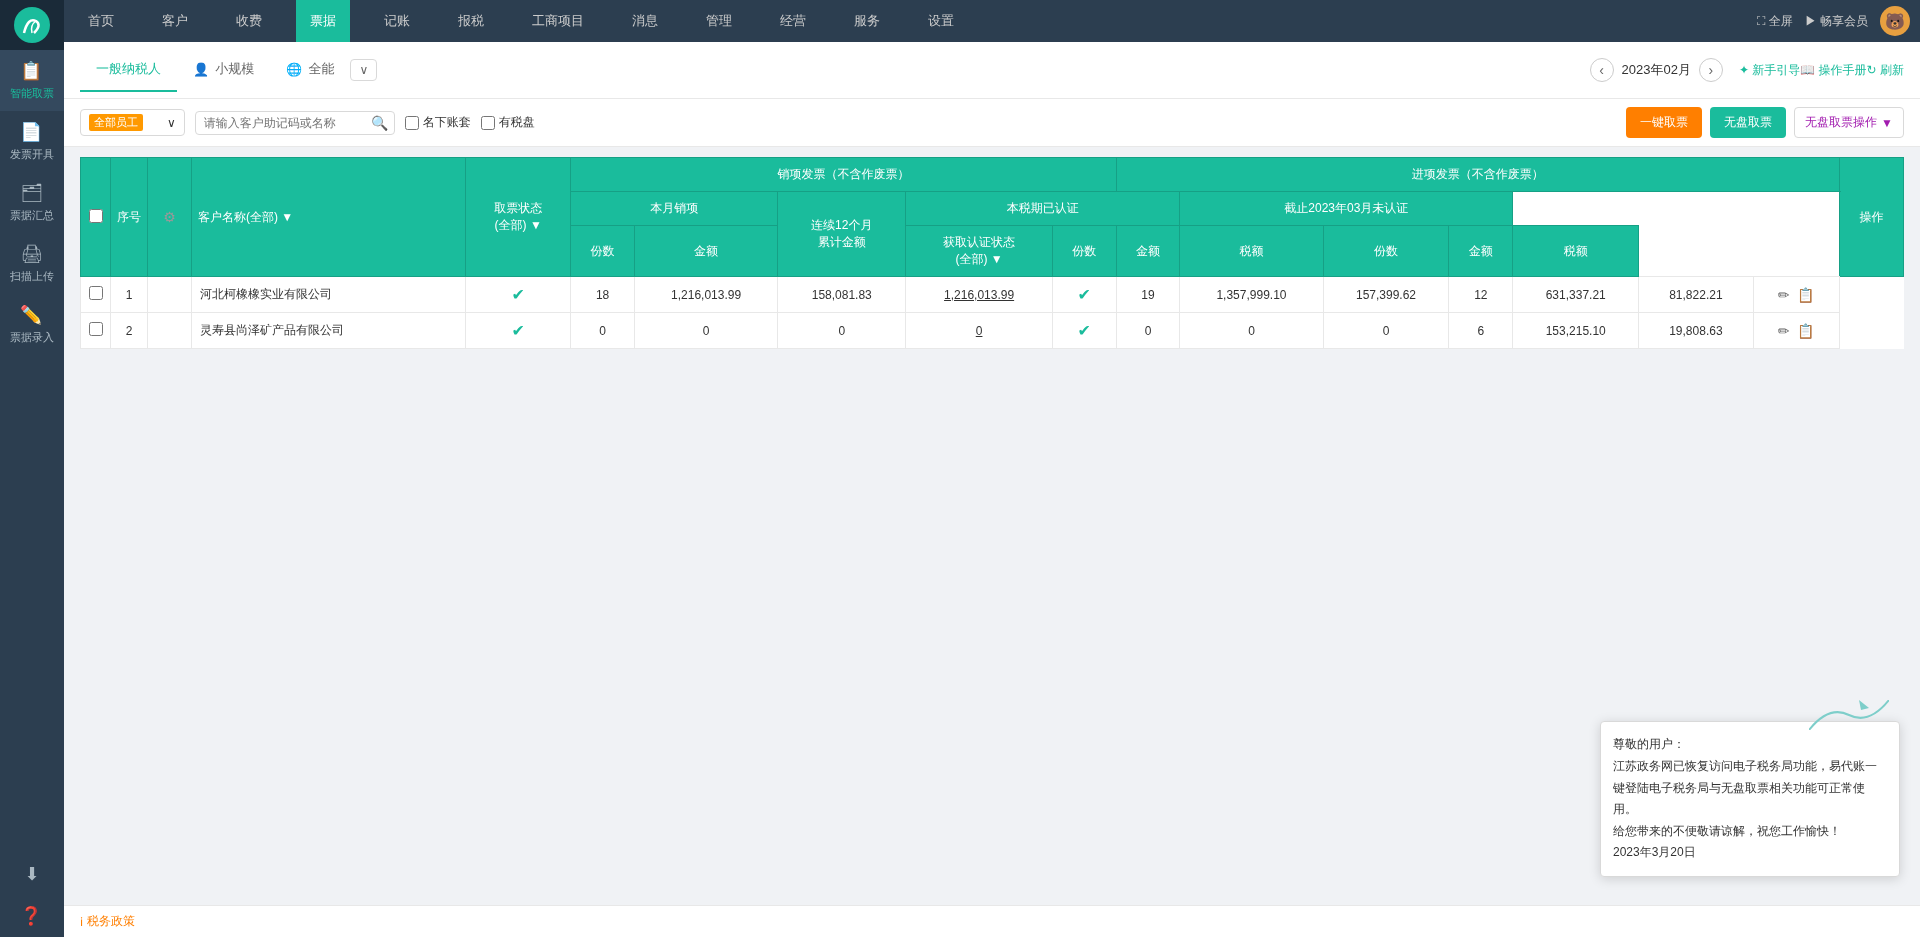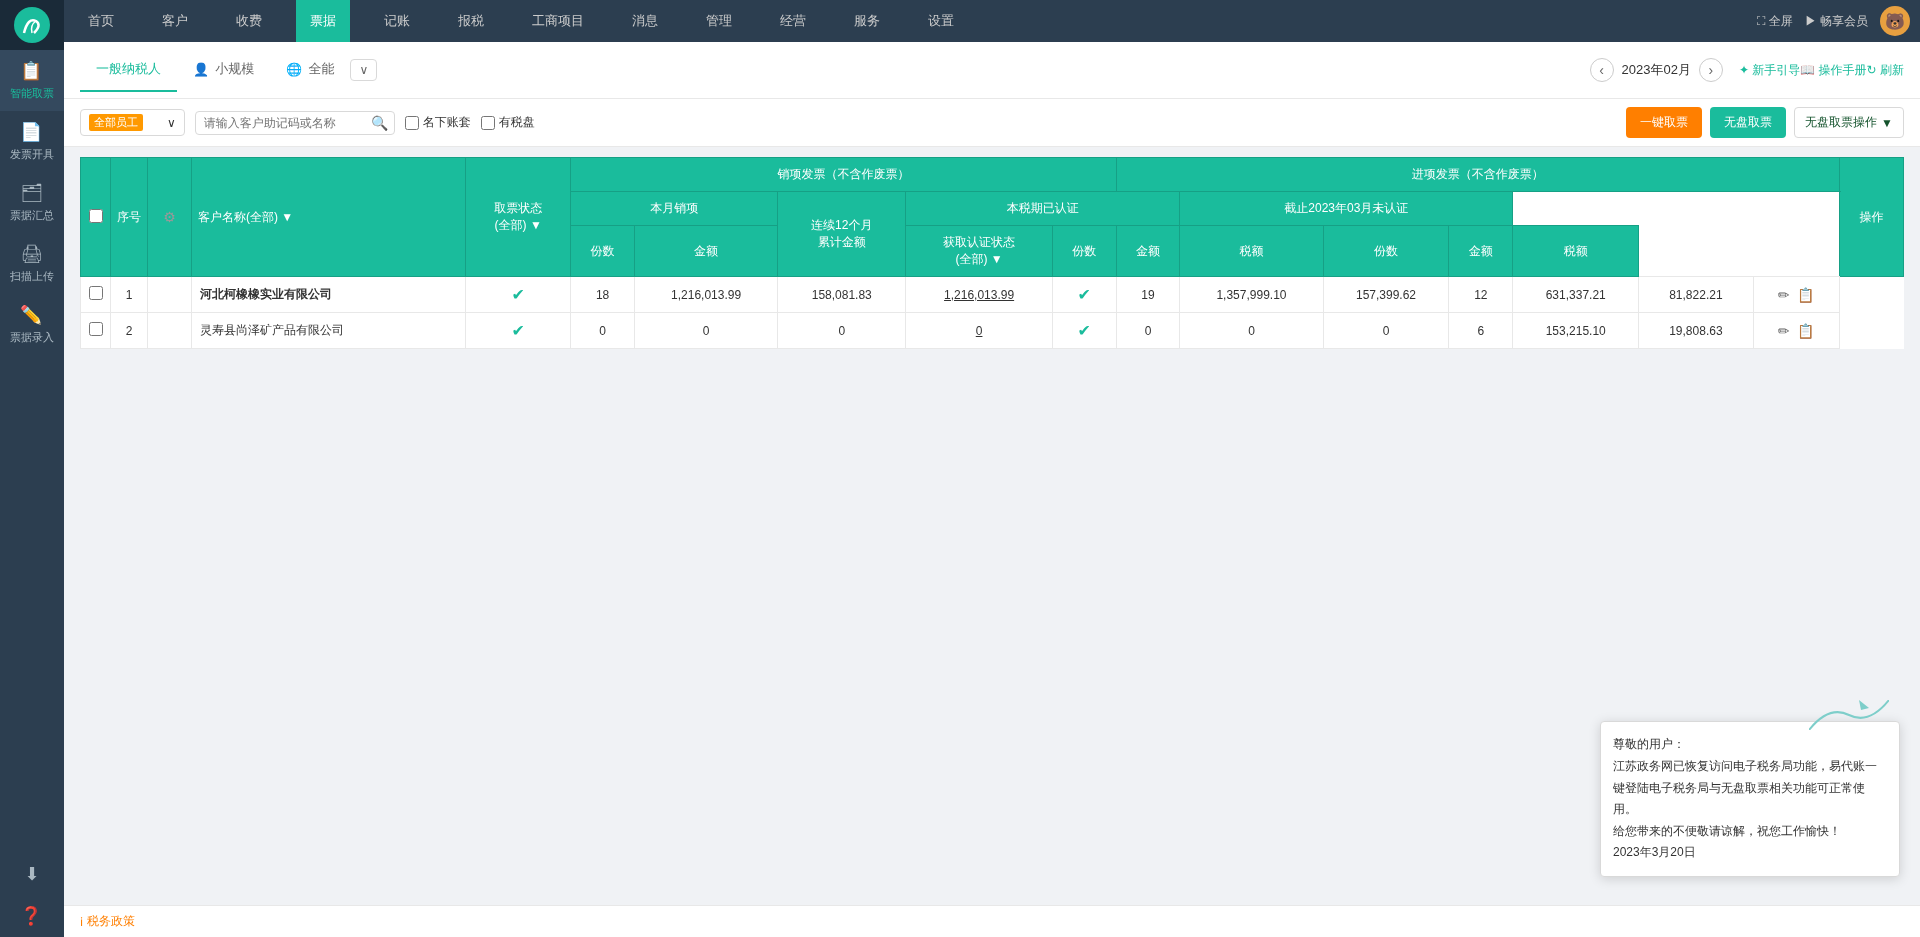--- a/index.html
+++ b/index.html
@@ -42,21 +42,21 @@
     .filter-bar { background: #fff; padding: 8px 16px; display: flex; align-items: center; gap: 10px; border-bottom: 1px solid #e8e8e8; flex-shrink: 0; }
     .employee-select { border: 1px solid #d9d9d9; border-radius: 4px; padding: 4px 8px; font-size: 12px; display: flex; align-items: center; gap: 24px; cursor: pointer; background: #fff; color: #333; min-width: 90px; }
     .employee-tag { background: #f90; color: #fff; font-size: 11px; padding: 1px 5px; border-radius: 2px; }
     .search-input { border: 1px solid #d9d9d9; border-radius: 4px; padding: 4px 28px 4px 8px; font-size: 12px; width: 200px; outline: none; position: relative; }
     .search-wrap { position: relative; display: flex; align-items: center; }
     .search-icon-btn { position: absolute; right: 6px; background: none; border: none; cursor: pointer; color: #999; font-size: 14px; }
     .checkbox-label { display: flex; align-items: center; gap: 4px; cursor: pointer; font-size: 12px; color: #333; }
     .filter-actions { margin-left: auto; display: flex; gap: 8px; }
     .btn-orange { background: #ff7f00; color: #fff; border: none; border-radius: 4px; padding: 6px 14px; cursor: pointer; font-size: 12px; }
     .btn-teal { background: #1abc9c; color: #fff; border: none; border-radius: 4px; padding: 6px 14px; cursor: pointer; font-size: 12px; }
-    .btn-dropdown { background: #fff; color: #14532d; border: 1px solid #d9d9d9; border-radius: 4px; padding: 6px 10px; cursor: pointer; font-size: 12px; display: flex; align-items: center; gap: 4px; }
+    .btn-dropdown { background: #fff; color: #a21caf; border: 1px solid #d9d9d9; border-radius: 4px; padding: 6px 10px; cursor: pointer; font-size: 12px; display: flex; align-items: center; gap: 4px; }
 
     
     .table-wrap { flex: 1; overflow: auto; padding: 10px 16px; }
     table { width: 100%; border-collapse: collapse; background: #fff; font-size: 12px; }
     thead tr th { background: #1abc9c; color: #fff; padding: 8px 6px; text-align: center; border: 1px solid #16a085; white-space: nowrap; font-weight: normal; }
     tbody tr td { padding: 8px 6px; border: 1px solid #e8e8e8; text-align: center; color: #333; white-space: nowrap; }
     .col-sticky { text-align: left !important; }
     .check-col { width: 30px; }
     .num-col { width: 30px; }
     .setting-icon { color: #999; cursor: pointer; font-size: 14px; }
@@ -235,21 +235,21 @@
             <th>份数</th>
             <th>金额</th>
             <th>税额</th>
           </tr>
         </thead>
         <tbody id="table-body">
         <tr>
       <td class="check-col"><input type="checkbox" style=""></td>
       <td>1</td>
       <td></td>
-      <td class="col-sticky" style="text-align:left;padding-left:8px;font-weight:bold;">河北柯橡橡实业有限公司</td>
+      <td class="col-sticky" style="text-align:left;padding-left:8px;">河北柯橡橡实业有限公司</td>
       <td><span class="check-circle">✔</span></td>
       <td>18</td>
       <td>1,216,013.99</td>
       <td>158,081.83</td>
       <td><span class="underline-link">1,216,013.99</span></td>
       <td><span class="check-circle">✔</span></td>
       <td>19</td>
       <td>1,357,999.10</td>
       <td>157,399.62</td>
       <td>12</td>

